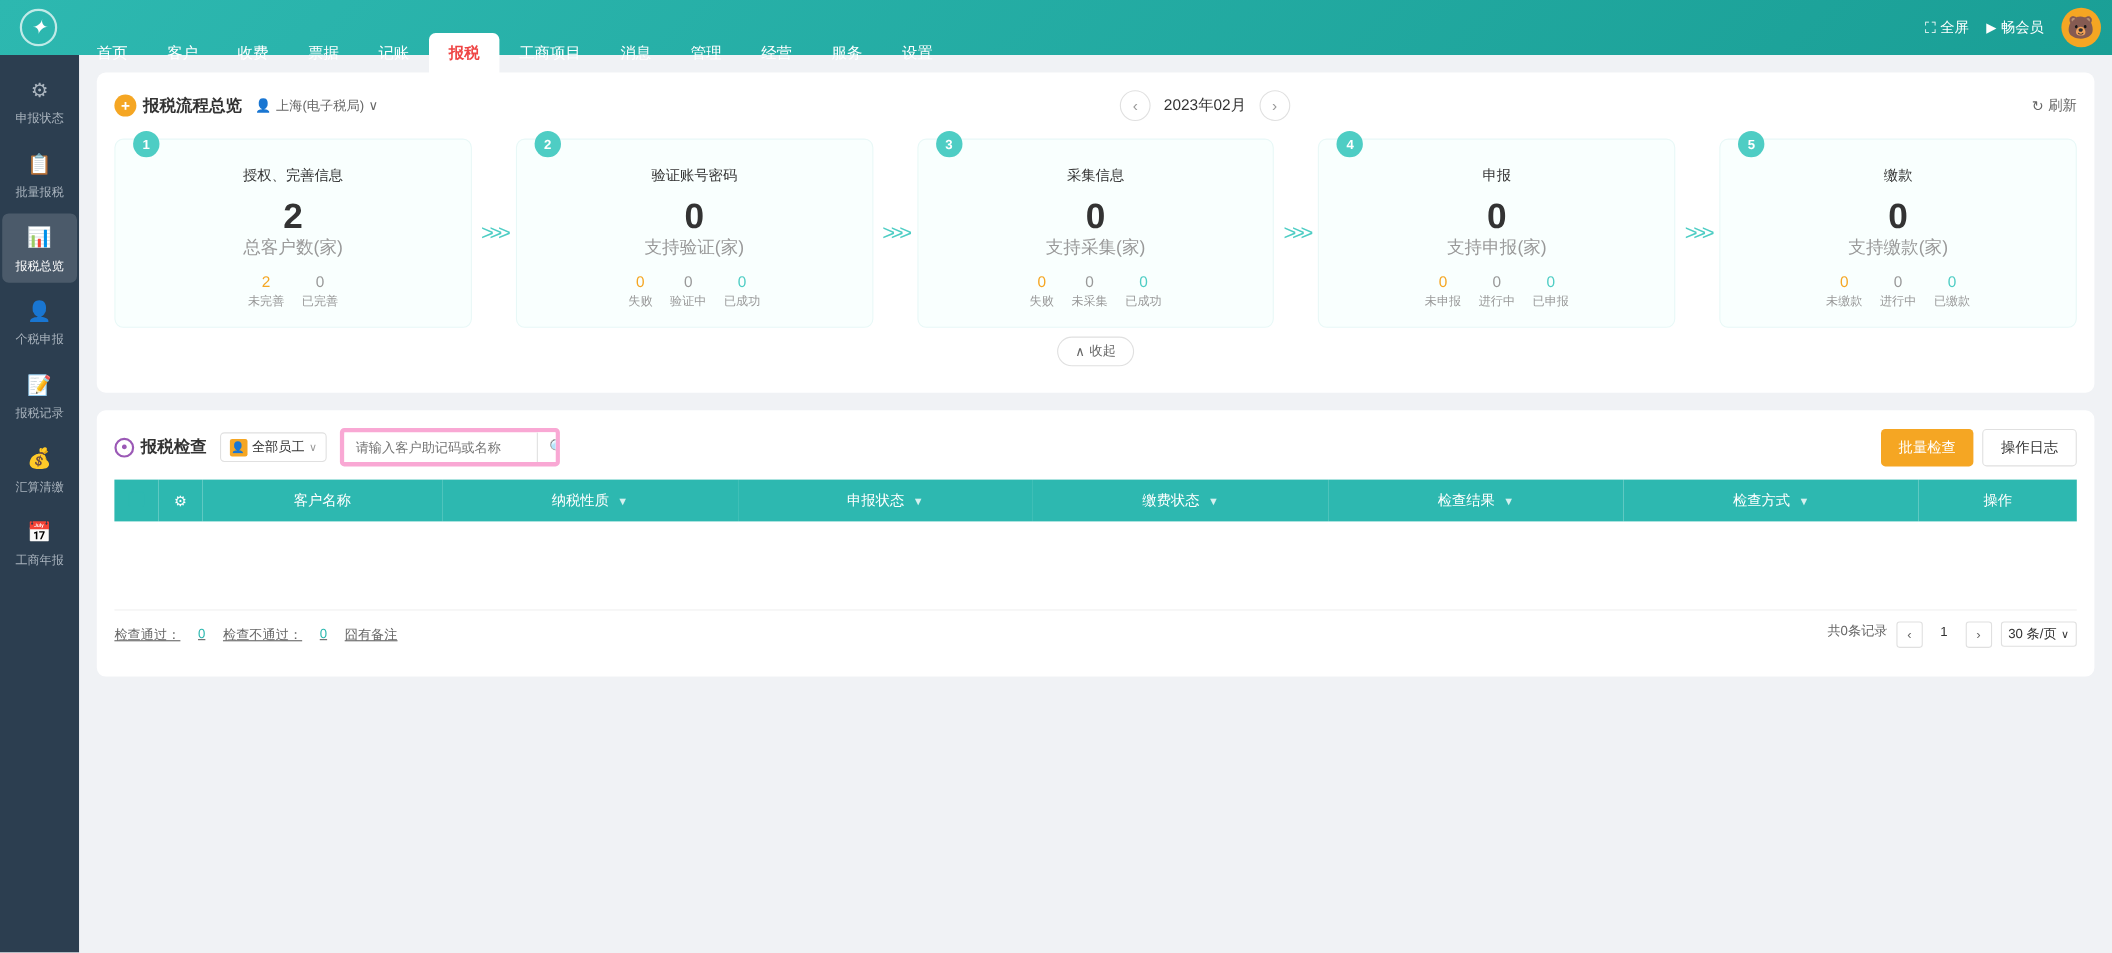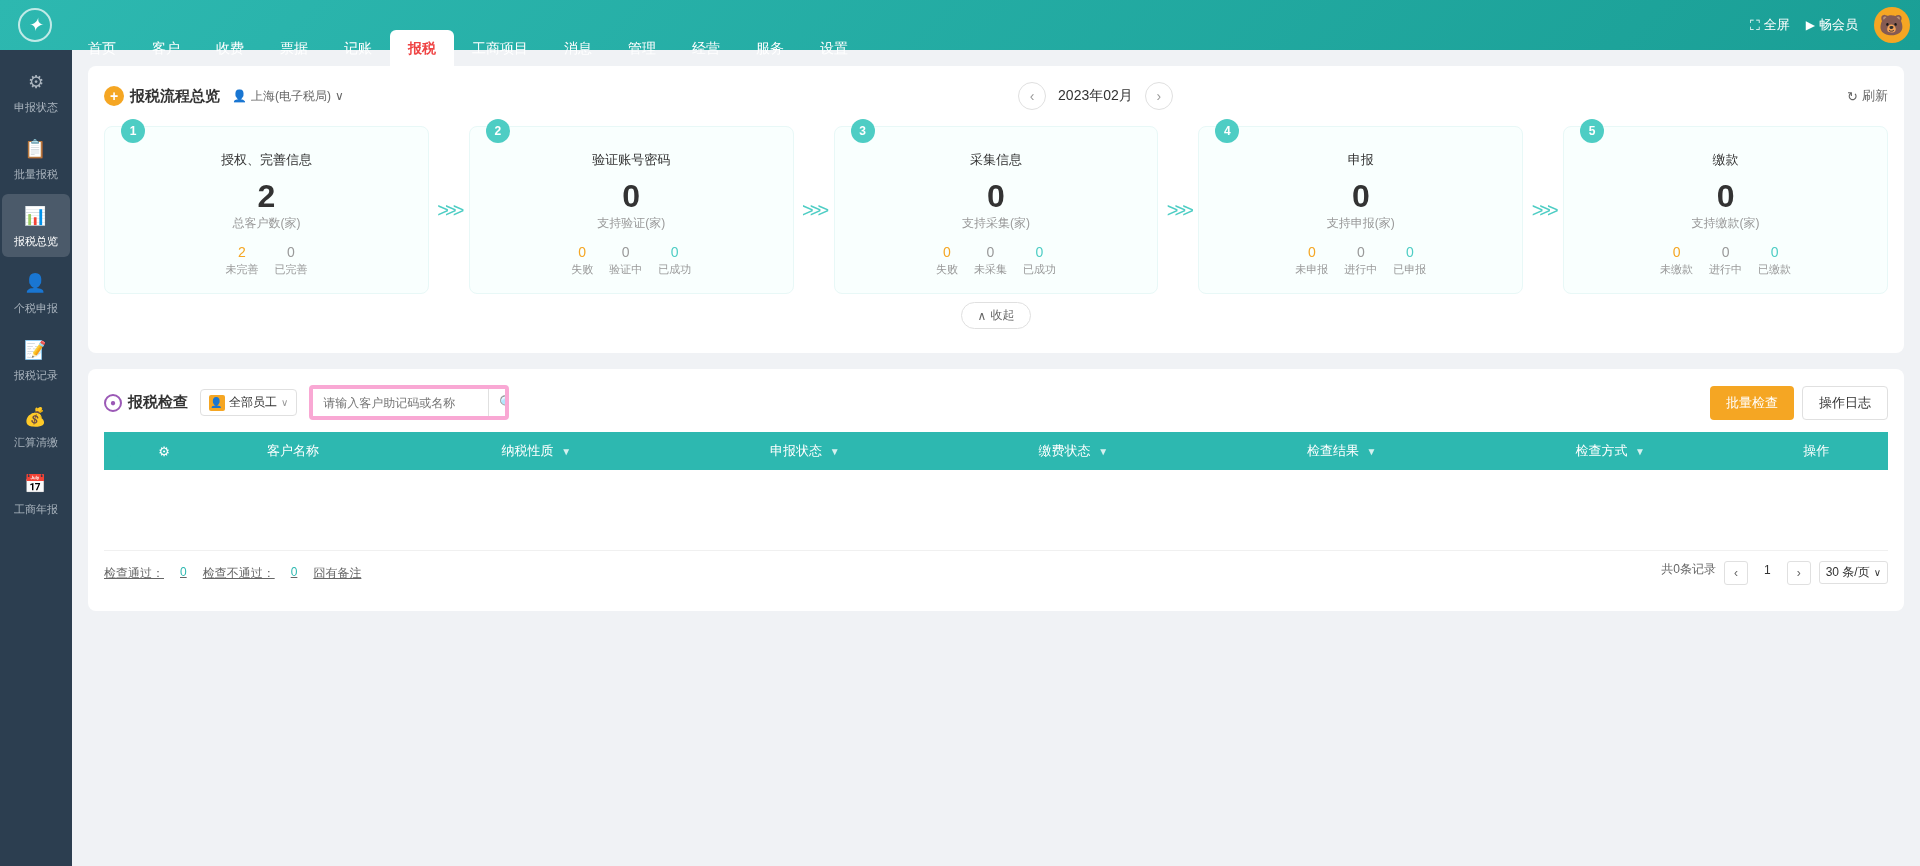--- a/index.html
+++ b/index.html
@@ -263,21 +263,21 @@
     .step-count {
       font-size: 32px;
       font-weight: bold;
       color: #333;
       text-align: center;
       line-height: 1.2;
     }
     .step-desc {
       text-align: center;
       color: #999;
-      font-size: 12px;
+      font-size: 16px;
       margin-bottom: 12px;
     }
     .step-stats {
       display: flex;
       justify-content: center;
       gap: 16px;
     }
     .stat-item {
       display: flex;
       flex-direction: column;

